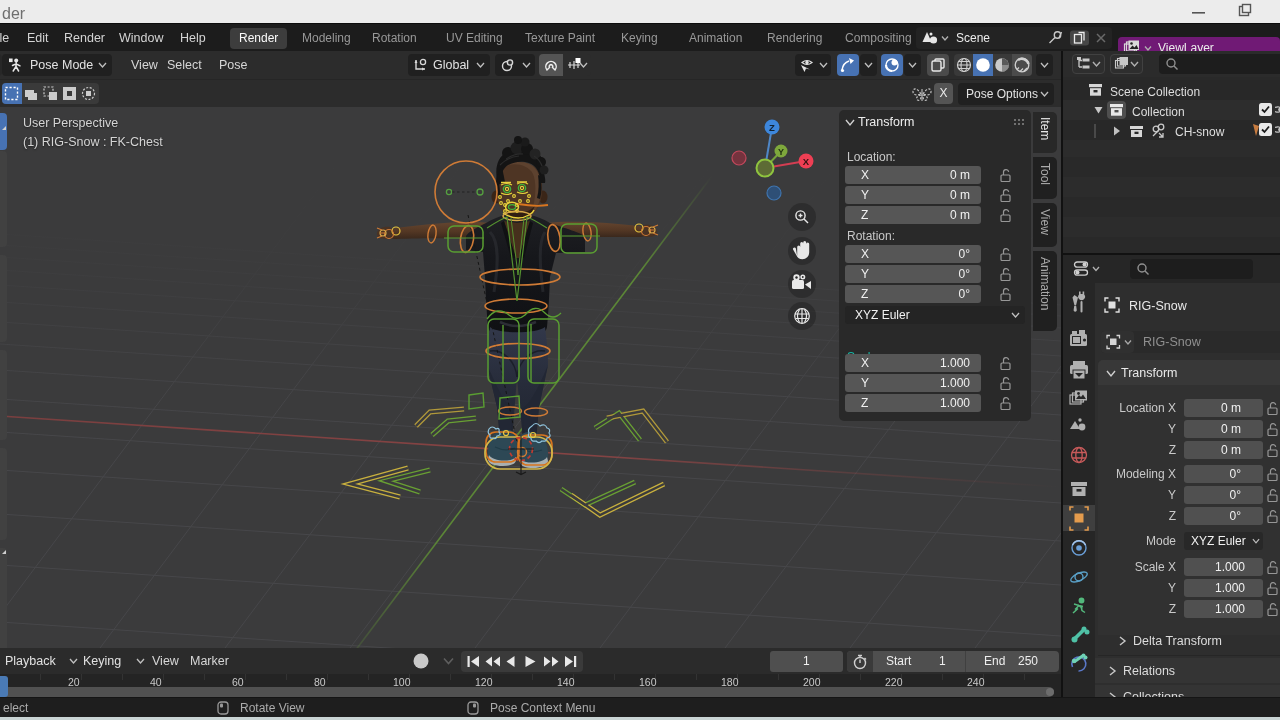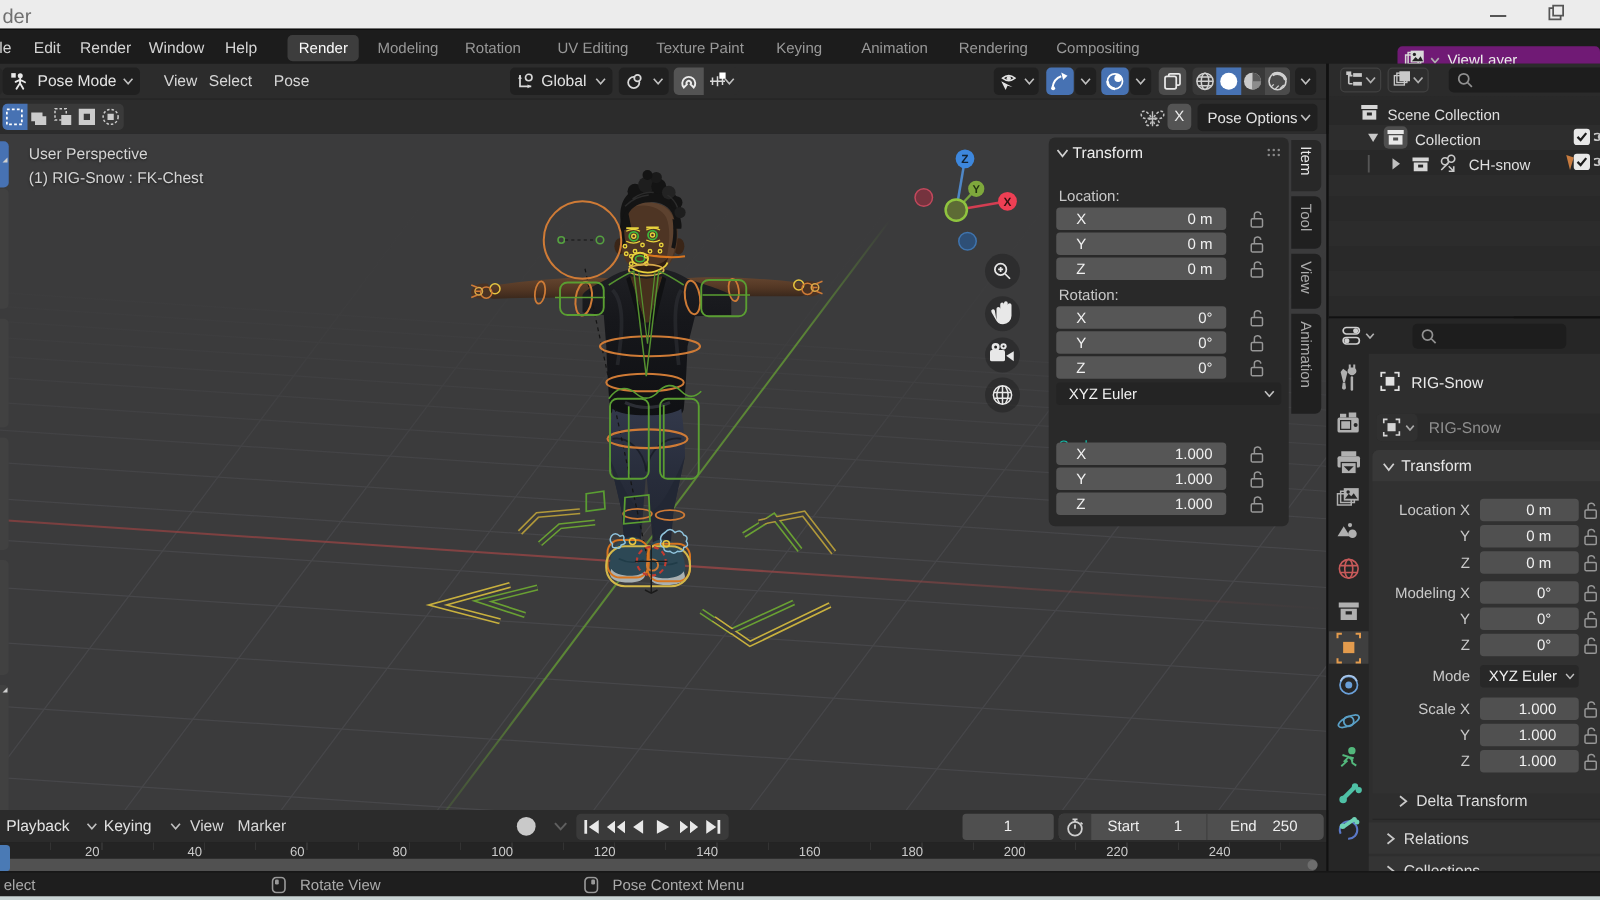--- a/index.html
+++ b/index.html
@@ -49,20 +49,39 @@
   <span class="wtab act" style="left:230px">Render</span>
   <span class="wtab" style="left:293px">Modeling</span>
   <span class="wtab" style="left:363px">Rotation</span>
   <span class="wtab" style="left:437px">UV Editing</span>
   <span class="wtab" style="left:516px">Texture Paint</span>
   <span class="wtab" style="left:612px">Keying</span>
   <span class="wtab" style="left:680px">Animation</span>
   <span class="wtab" style="left:758px">Rendering</span>
   <span class="wtab" style="left:836px">Compositing</span>
 
+  <div class="abs" style="left:916px;top:3px;width:196px;height:22px;background:#232323;border-radius:4px">
+    <svg class="abs" style="left:4px;top:2px" width="30" height="18" viewBox="0 0 30 18">
+      <path d="M7 3 L11.5 13 H2.5 Z" fill="#e6e6e6"></path>
+      <circle cx="13.5" cy="11" r="3.6" fill="#e6e6e6"></circle>
+      <circle cx="11" cy="5" r="1.5" fill="#e6e6e6"></circle>
+      <path d="M22 7.5 l3 3.5 3 -3.5" stroke="#b0b0b0" stroke-width="1.3" fill="none"></path>
+    </svg>
+    <span style="position:absolute;left:40px;top:4px;color:#ececec">Scene</span>
+    <svg class="abs" style="left:132px;top:3px" width="62" height="16" viewBox="0 0 62 16">
+      <g stroke="#c8c8c8" stroke-width="1.4" fill="none">
+      <circle cx="9.5" cy="5" r="3.2"></circle>
+      <path d="M7 7.5 L1.5 13 M11 8 l2.5 -6"></path>
+      </g>
+      <rect x="22" y="0.5" width="19" height="15" rx="3" fill="#464646"></rect>
+      <rect x="26.5" y="4.5" width="7" height="8.5" fill="none" stroke="#ededed" stroke-width="1.3"></rect>
+      <path d="M30.5 2.5 h5.5 v8" fill="none" stroke="#ededed" stroke-width="1.3"></path>
+      <path d="M49 4 l8 8 M57 4 l-8 8" stroke="#696969" stroke-width="1.5"></path>
+    </svg>
+  </div>
 
   <div class="abs" style="left:1118px;top:13px;width:162px;height:22px;background:#701a75;border-radius:4px">
     <svg class="abs" style="left:4px;top:2px" width="32" height="18" viewBox="0 0 32 18">
       <rect x="2.5" y="5" width="10" height="9" fill="none" stroke="#d9d9d9" stroke-width="1.2"></rect>
       <rect x="4.5" y="3" width="10" height="9" fill="none" stroke="#d9d9d9" stroke-width="1.2"></rect>
       <rect x="6.5" y="1.5" width="10.5" height="9.5" fill="#d9d9d9"></rect>
       <circle cx="9.5" cy="4.5" r="1.3" fill="#232323"></circle>
       <path d="M7.5 10 l3-3.5 2 2 2-2.5 2 4 Z" fill="#232323"></path>
       <path d="M23 7.5 l3 3.5 3 -3.5" stroke="#b0b0b0" stroke-width="1.3" fill="none"></path>
     </svg>

